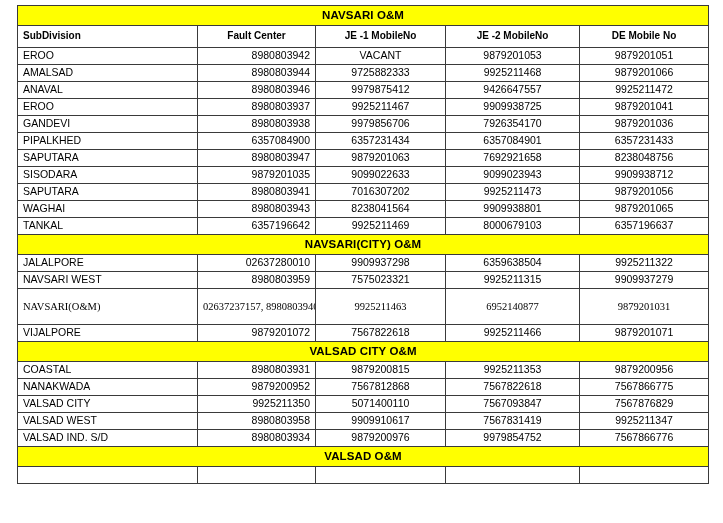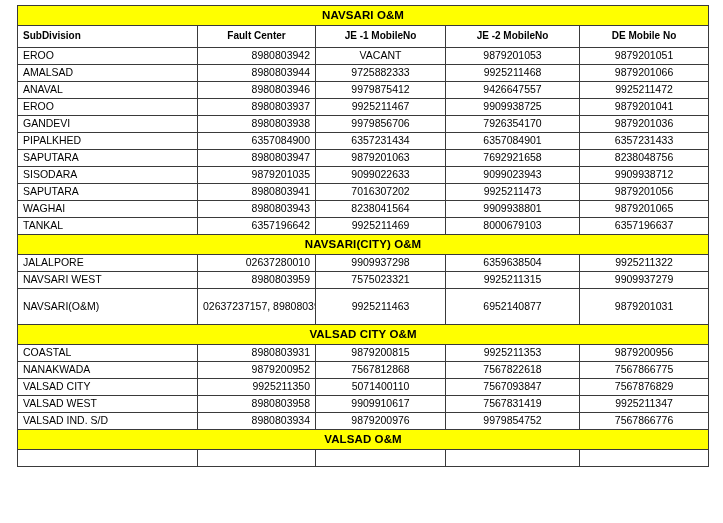--- a/index.html
+++ b/index.html
@@ -84,20 +84,21 @@
   td.cell-multiline {
     text-align: left;
     white-space: pre-line;
     line-height: 1.35;
     padding-top: 2px;
     padding-bottom: 2px;
     height: 36px;
   }
   tr.tall-row td {
     height: 36px;
+    font-family: Liberation Serif, serif;
   }
 </style>
 </head>
 <body>
 
 <div id="page">
   <div class="table-wrap">
     <table class="contact-table">
       <colgroup>
         <col class="c-sub">
@@ -212,20 +213,27 @@
             <td class="cell-num">9909937279</td>
           </tr>
           <tr class="tall-row">
             <td class="cell-sub">NAVSARI(O&amp;M)</td>
             <td class="cell-multiline">02637237157,
 8980803940</td>
             <td class="cell-num">9925211463</td>
             <td class="cell-num">6952140877</td>
             <td class="cell-num">9879201031</td>
           </tr>
+          <tr>
+            <td class="cell-sub">VIJALPORE</td>
+            <td class="cell-flt">9879201072</td>
+            <td class="cell-num">7567822618</td>
+            <td class="cell-num">9925211466</td>
+            <td class="cell-num">9879201071</td>
+          </tr>
           <tr class="section-row">
             <td class="section-cell" colspan="5">VALSAD CITY O&amp;M</td>
           </tr>
           <tr>
             <td class="cell-sub">COASTAL</td>
             <td class="cell-flt">8980803931</td>
             <td class="cell-num">9879200815</td>
             <td class="cell-num">9925211353</td>
             <td class="cell-num">9879200956</td>
           </tr>

